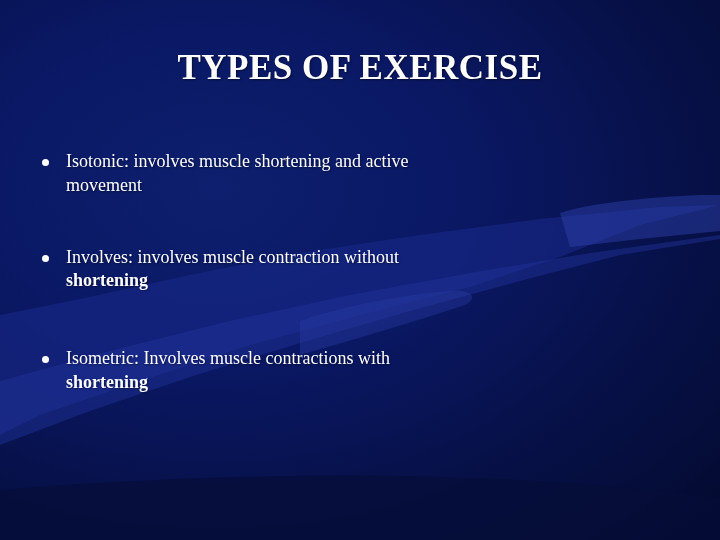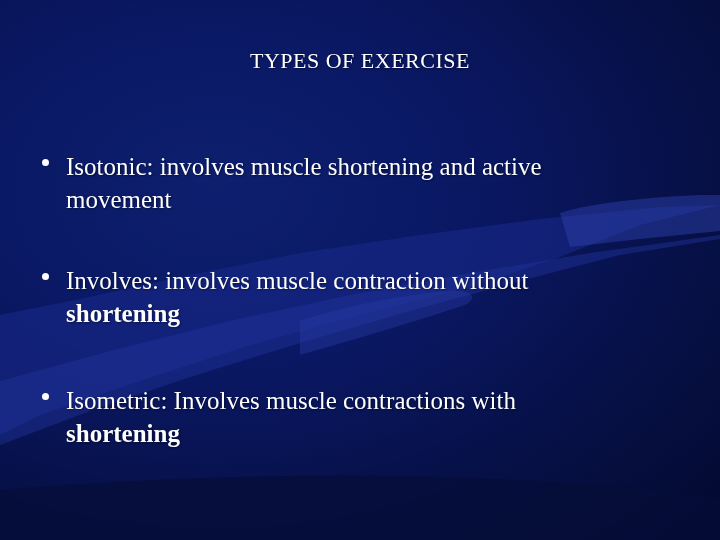--- a/index.html
+++ b/index.html
@@ -37,35 +37,35 @@
     width: 720px;
     height: 120px;
   }
   .title {
     position: absolute;
     top: 48px;
     left: 0;
     width: 720px;
     text-align: center;
     color: #ffffff;
-    font-size: 22px;
-    font-weight: normal;
+    font-size: 35px;
+    font-weight: bold;
     letter-spacing: 0.5px;
     text-shadow: 1px 1px 2px rgba(0,0,0,0.5);
   }
   .bullets {
     position: absolute;
     top: 150px;
     left: 30px;
     width: 620px;
   }
   .bullet {
     position: relative;
     color: #ffffff;
-    font-size: 25px;
+    font-size: 18px;
     line-height: 1.32;
     padding-left: 36px;
     margin-bottom: 34px;
     text-shadow: 1px 1px 2px rgba(0,0,0,0.45);
   }
   .bullet .dot {
     position: absolute;
     left: 12px;
     top: 9px;
     width: 7px;

